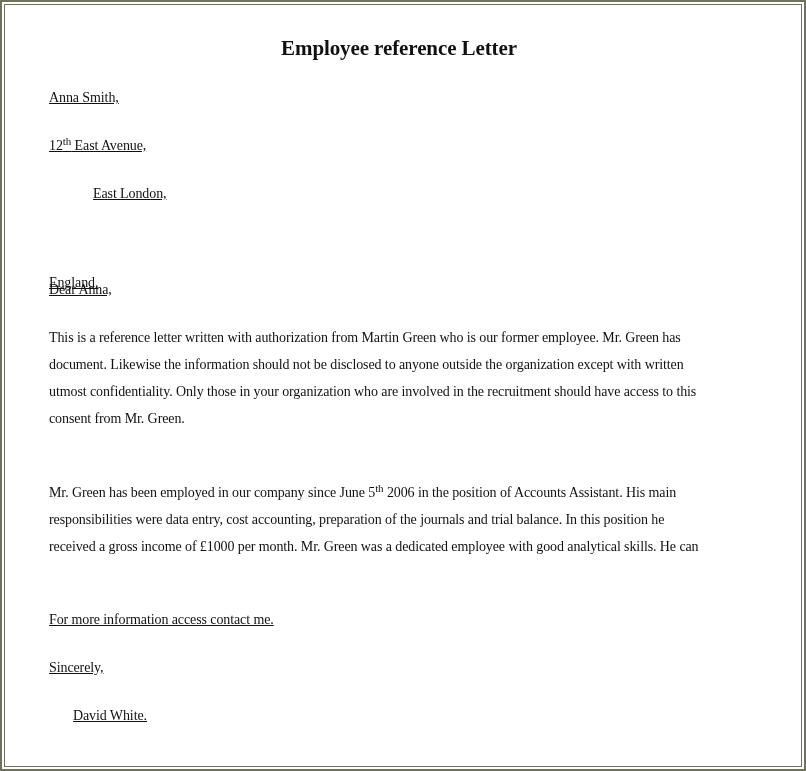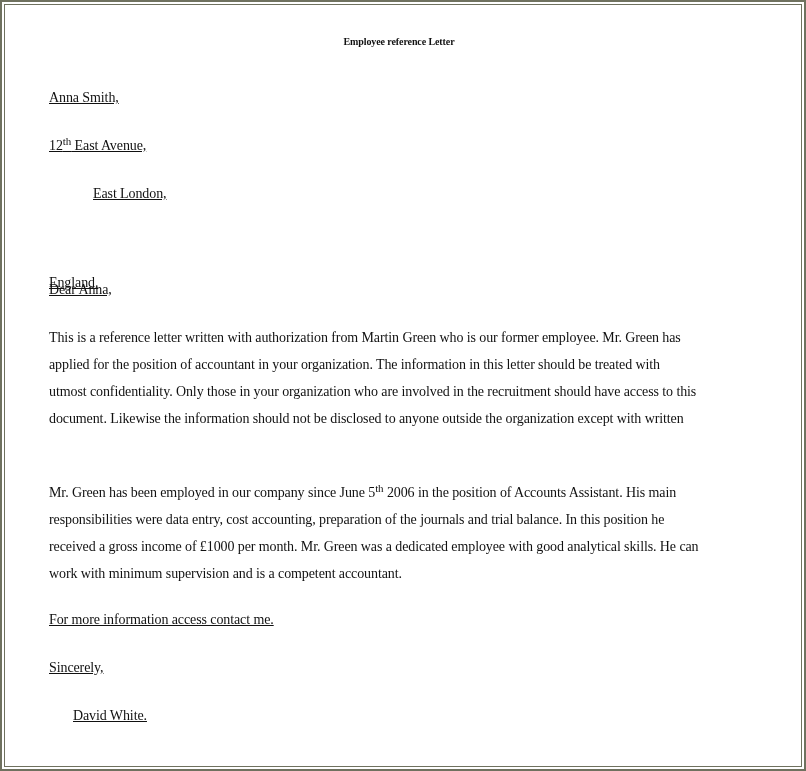--- a/index.html
+++ b/index.html
@@ -29,21 +29,21 @@
       box-sizing: border-box;
       border: 1px solid #6f715f;
       background: #ffffff;
     }
     .title {
       position: absolute;
       left: 0; right: 8px;
       top: 36px;
       text-align: center;
       font-weight: bold;
-      font-size: 10px;
+      font-size: 21px;
       letter-spacing: -0.1px;
     }
     .line {
       position: absolute;
       left: 49px;
       font-size: 14px;
       white-space: nowrap;
       letter-spacing: -0.1px;
       text-decoration: underline;
     }
@@ -71,29 +71,28 @@
 <div class="line" style="top:138px;"><span>12</span><sup>th</sup><span> East Avenue,</span></div>
 
 <div class="line" style="top:186px;margin-left:44px;">East London,</div>
 
 <div class="line" style="top:234px;margin-top:41px;">England.</div>
 
 <div class="line" style="top:282px;text-align:right;">Dear Anna,</div>
 
 <div class="para" style="top:324px;">
   <span class="pl">This is a reference letter written with authorization from Martin Green who is our former employee. Mr. Green has</span>
-  <span class="pl">applied for the position of accountant in your organization.  The information in this letter should be treated with</span>
+  <span class="pl">document. Likewise the information should not be disclosed to anyone outside the organization except with written</span>
   <span class="pl">utmost confidentiality. Only those in your organization who are involved in the recruitment should have access to this</span>
-  <span class="pl">document. Likewise the information should not be disclosed to anyone outside the organization except with written</span>
+  <span class="pl">consent from Mr. Green.</span>
 </div>
 
 <div class="para" style="top:479px;">
   <span class="pl"><span>Mr. Green has been employed in our company since June 5</span><sup>th</sup><span> 2006 in the position of Accounts Assistant. His main</span></span>
   <span class="pl">responsibilities were data entry, cost accounting, preparation of the journals and trial balance. In this position he</span>
   <span class="pl">received a gross income of £1000 per month. Mr. Green was a dedicated employee with good analytical skills. He can</span>
-  <span class="pl">work with minimum supervision and is a competent accountant.</span>
 </div>
 
 <div class="line" style="top:612px;">For more information access contact me.</div>
 
 <div class="line" style="top:660px;">Sincerely,</div>
 
 <div class="line" style="top:708px;margin-left:24px;">David White.</div>
 
 </body></html>

